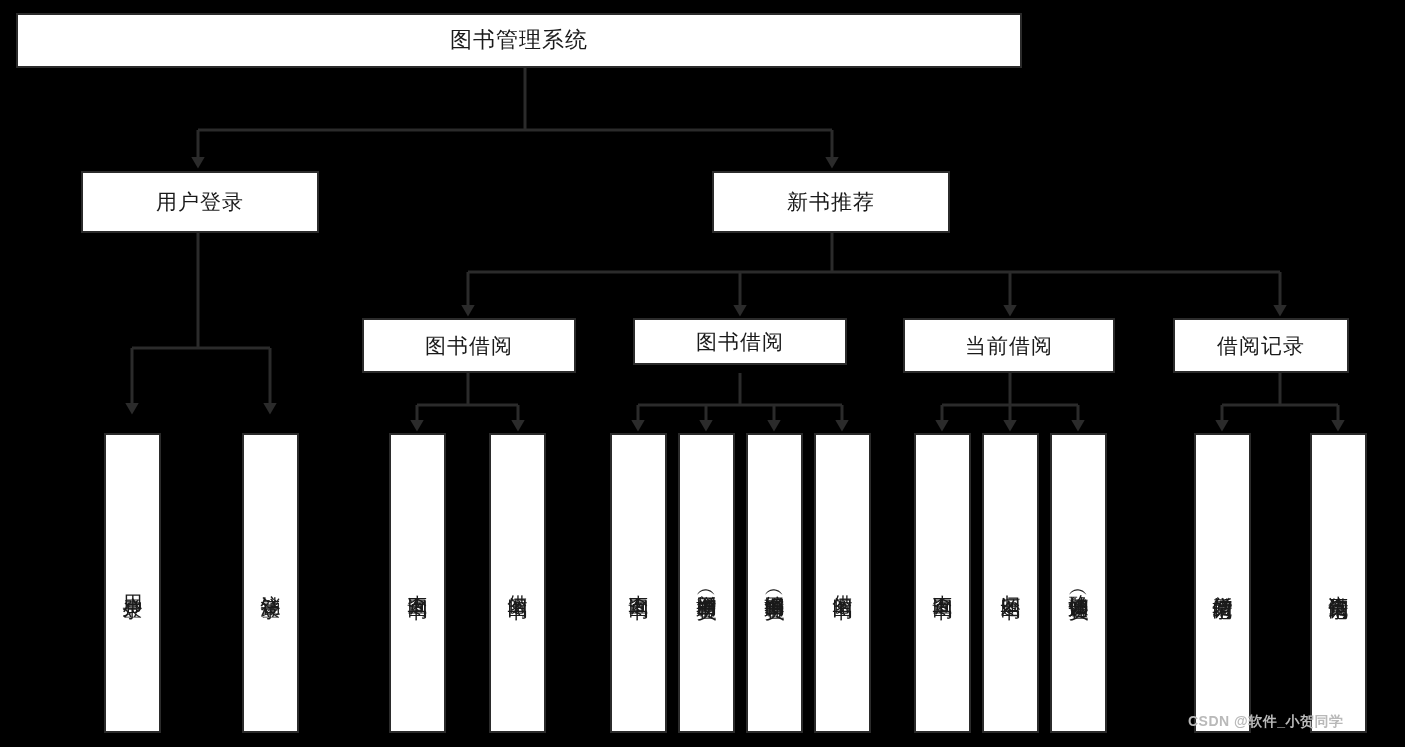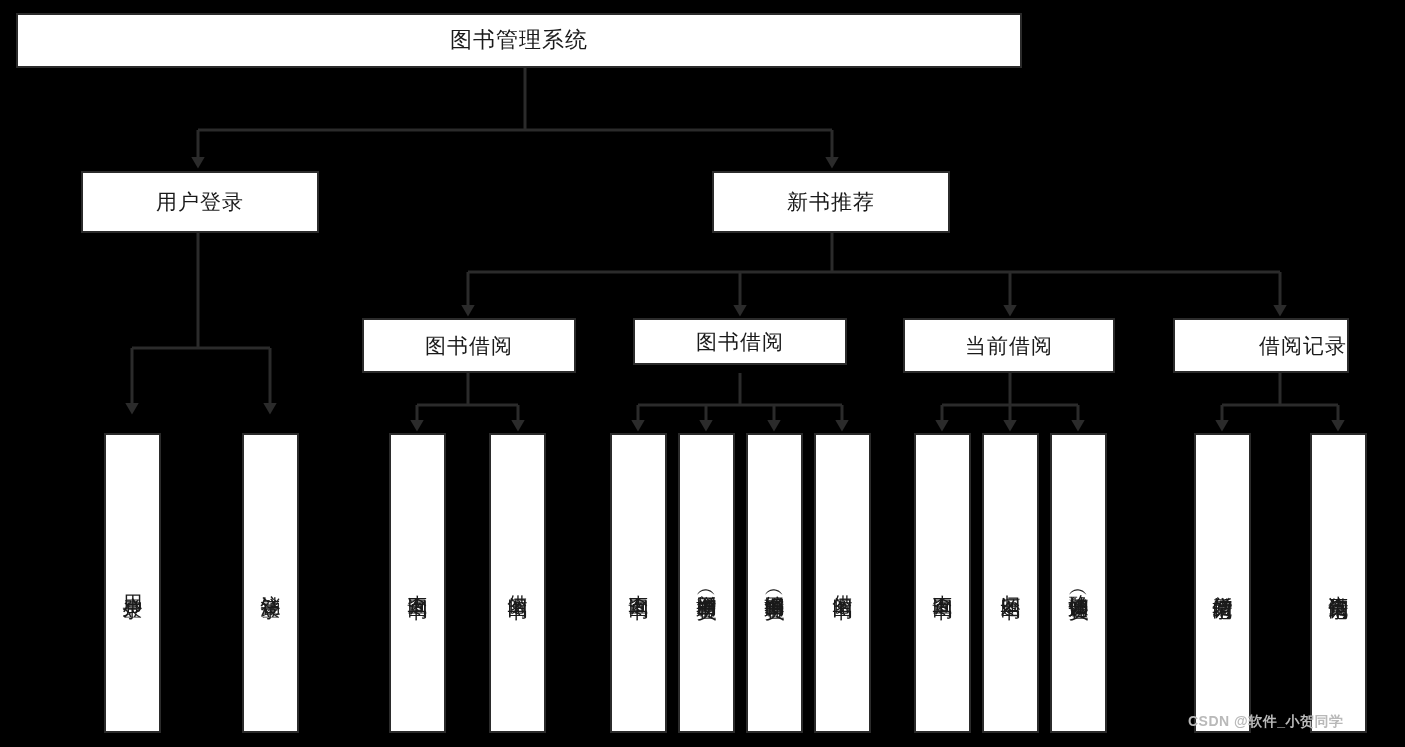--- a/index.html
+++ b/index.html
@@ -129,21 +129,21 @@
 
   <div class="node h" style="left:362px;top:318px;width:214px;height:55px;">
     <span>图书借阅</span>
   </div>
   <div class="node h" style="left:633px;top:318px;width:214px;height:47px;">
     <span>图书借阅</span>
   </div>
   <div class="node h" style="left:903px;top:318px;width:212px;height:55px;">
     <span>当前借阅</span>
   </div>
-  <div class="node h" style="left:1173px;top:318px;width:176px;height:55px;justify-content:flex-end;">
+  <div class="node h" style="left:1173px;top:318px;width:176px;height:55px;">
     <span>借阅记录</span>
   </div>
 
   <div class="node v" style="left:104px;top:433px;width:57px;height:300px;">
     <span class="vtxt">用户登录</span>
   </div>
   <div class="node v" style="left:242px;top:433px;width:57px;height:300px;">
     <span class="vtxt">注销登录</span>
   </div>
 

